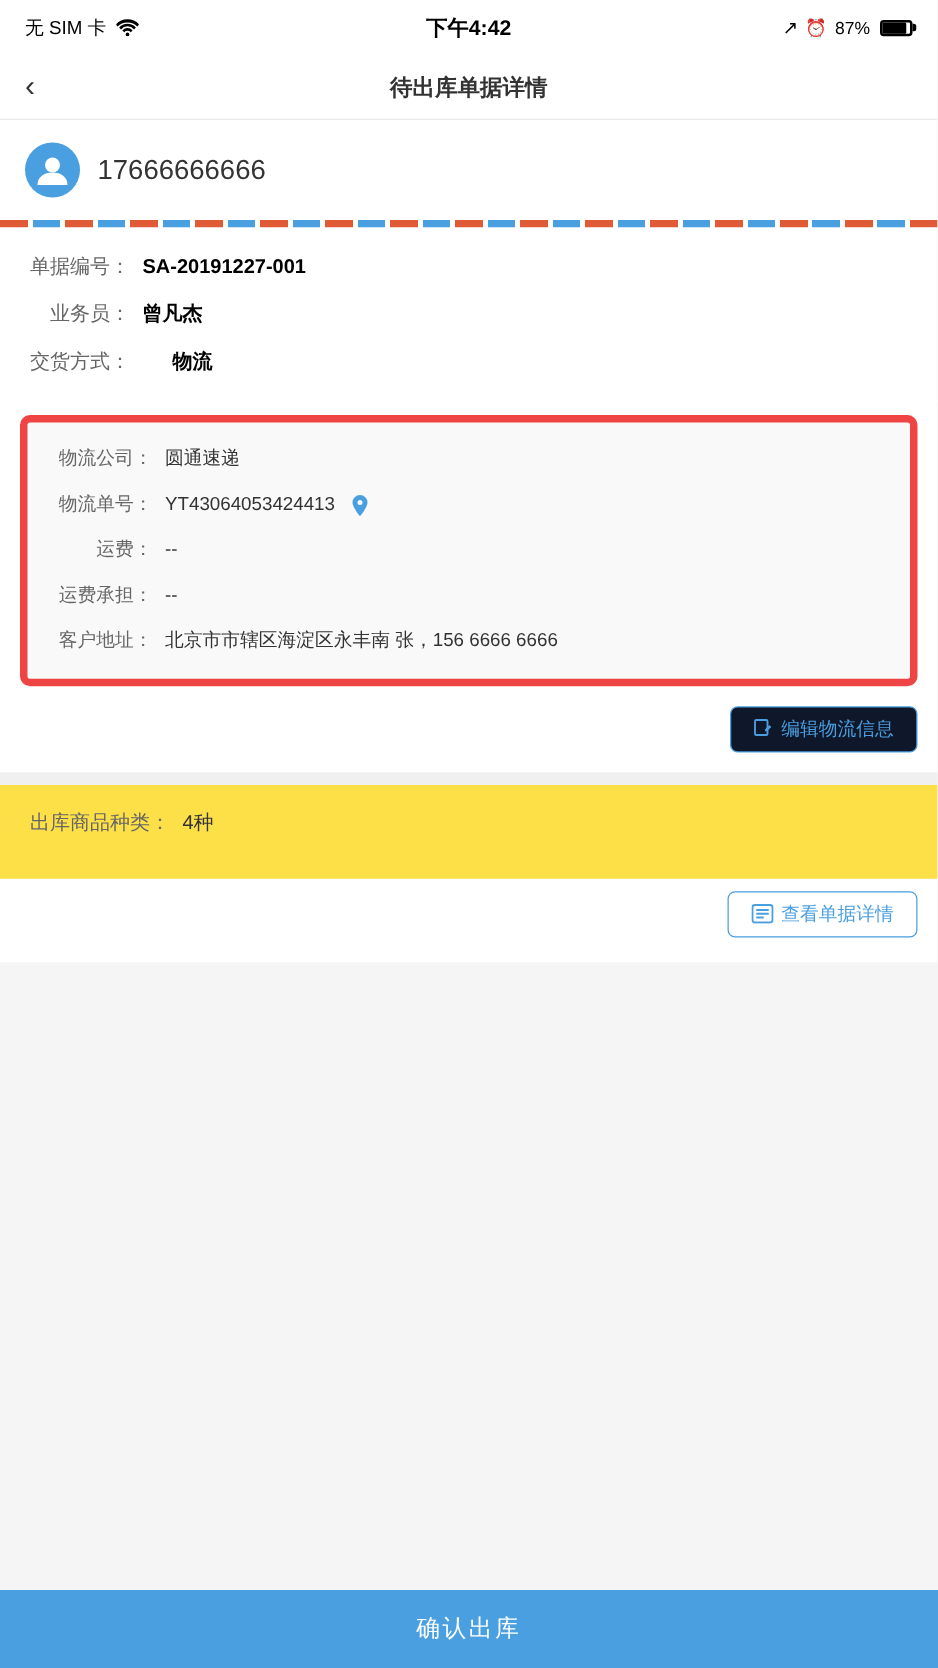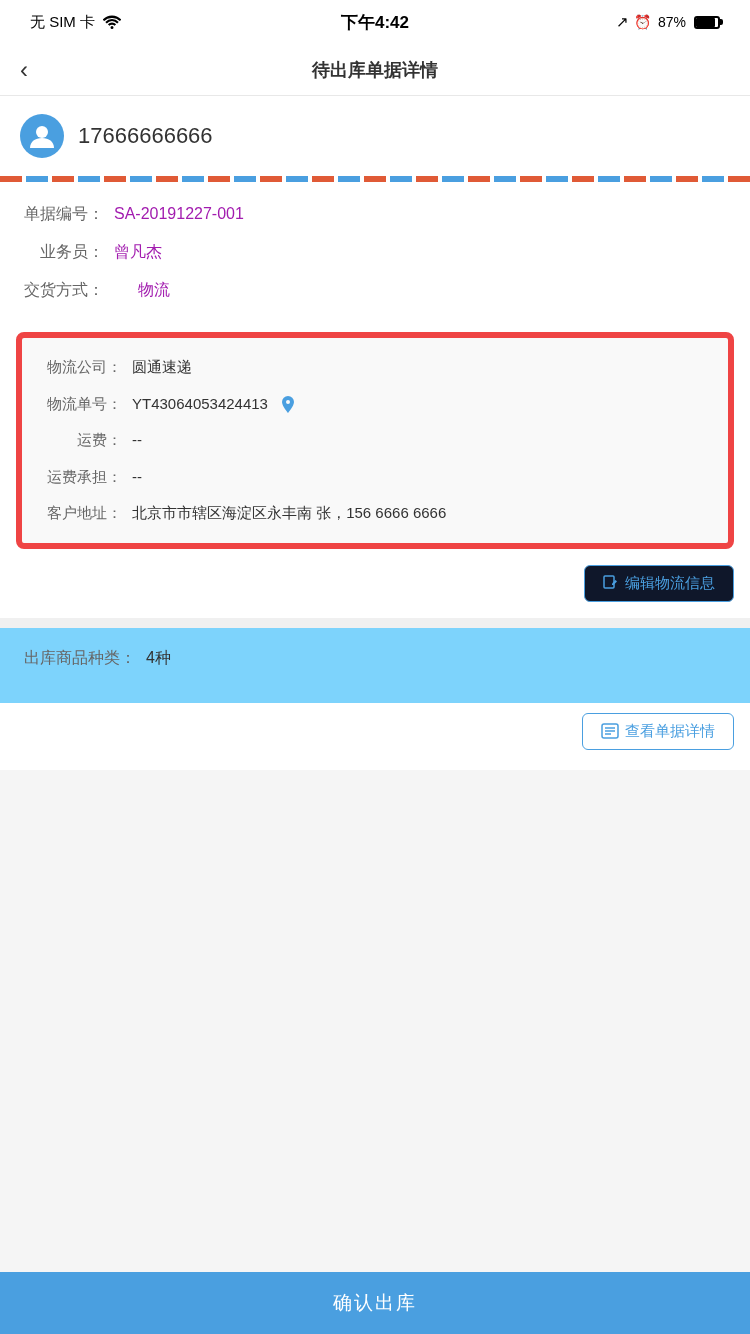--- a/index.html
+++ b/index.html
@@ -13,21 +13,21 @@
       overflow-x: hidden;
     }
 
     
     .status-bar {
       background: #fff;
       height: 44px;
       display: flex;
       align-items: center;
       justify-content: space-between;
-      padding: 0 30px;
+      padding: 0 20px;
       font-size: 15px;
       font-weight: 500;
       color: #000;
     }
     .status-left {
       display: flex;
       align-items: center;
       gap: 8px;
       font-size: 15px;
     }
@@ -157,22 +157,23 @@
       gap: 24px;
     }
     .info-label {
       color: #666;
       min-width: 80px;
       text-align: right;
       margin-right: 10px;
       flex-shrink: 0;
     }
     .info-value {
-      color: #a21caf;
+      color: #000000;
       flex: 1;
+      font-weight: bold;
     }
 
     
     .logistics-card {
       background: #f9f9f9;
       border: 6px solid #ef4444;
       border-radius: 8px;
       padding: 18px 20px;
       margin: 0 16px 16px 16px;
     }
@@ -230,21 +231,21 @@
     }
 
     
     .gray-divider {
       height: 10px;
       background: #f0f0f0;
     }
 
     
     .summary-section {
-      background: #7dd3fc;
+      background: #fde047;
       padding: 20px 24px;
     }
     .summary-row {
       display: flex;
       align-items: center;
       margin-bottom: 14px;
       font-size: 16px;
       color: #333;
     }
     .summary-label {

